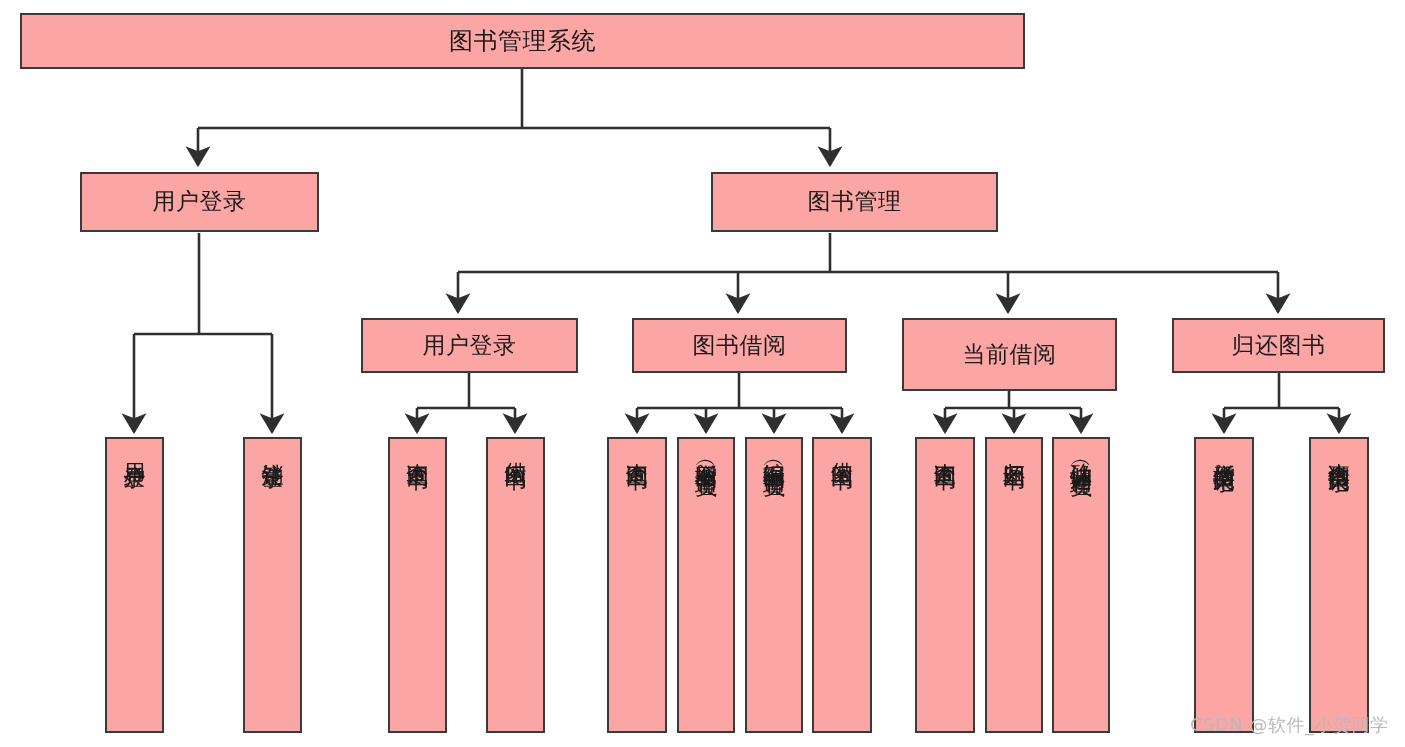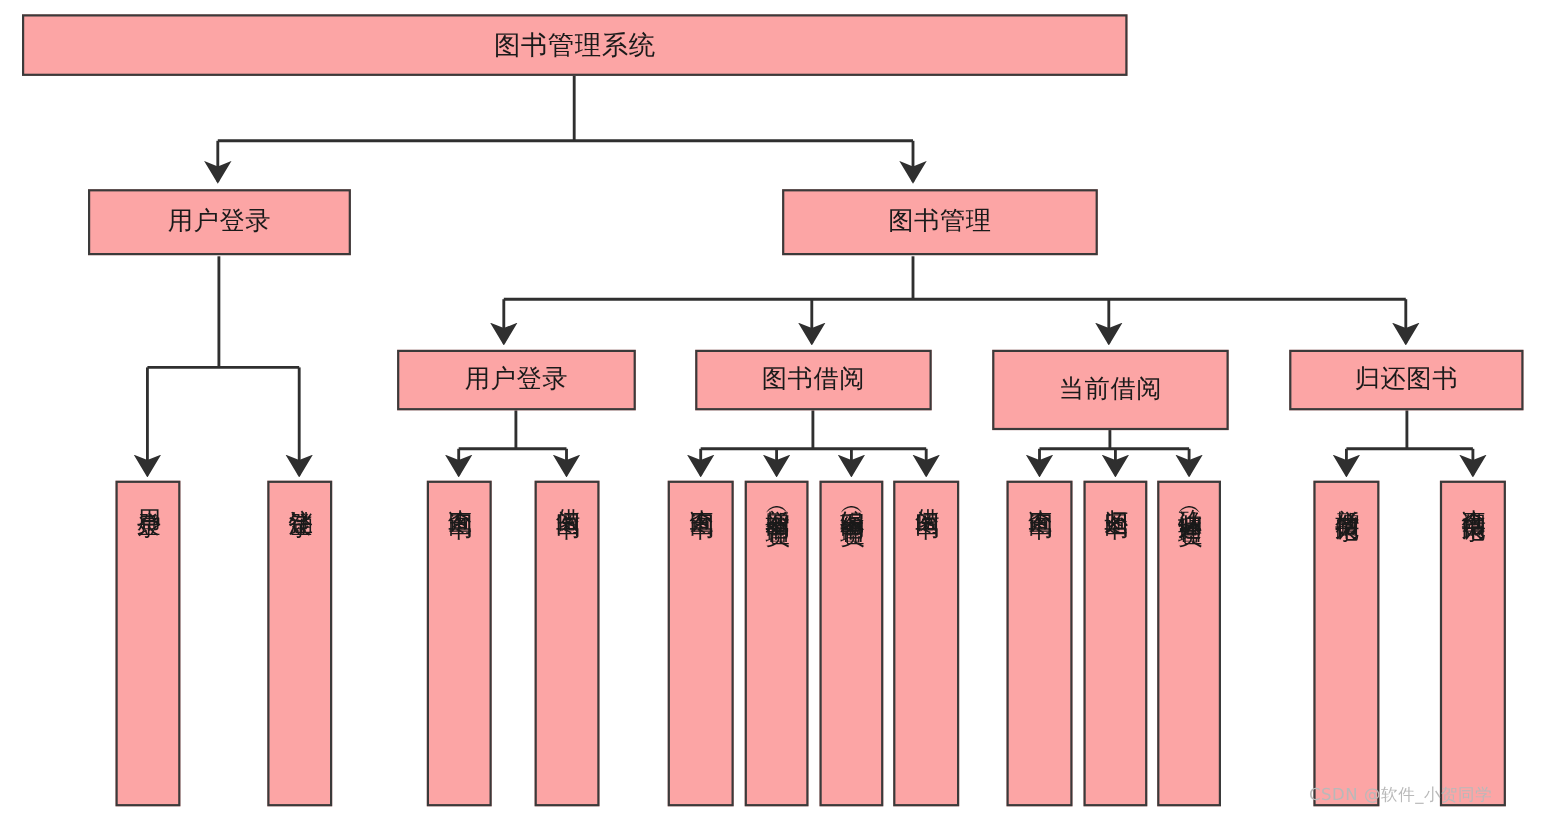--- a/index.html
+++ b/index.html
@@ -52,21 +52,21 @@
   .node.vertical .label {
     writing-mode: vertical-rl;
     text-orientation: upright;
     font-size: 22px;
     letter-spacing: 2px;
     margin: 0 auto;
   }
   .node.root .label { font-size: 24px; }
   .watermark {
     position: absolute;
-    font-size: 15px;
+    font-size: 18px;
     color: #b9b9b9;
     white-space: nowrap;
     letter-spacing: 0.5px;
   }
 </style>
 </head>
 <body>
 
 <div id="canvas">
 

